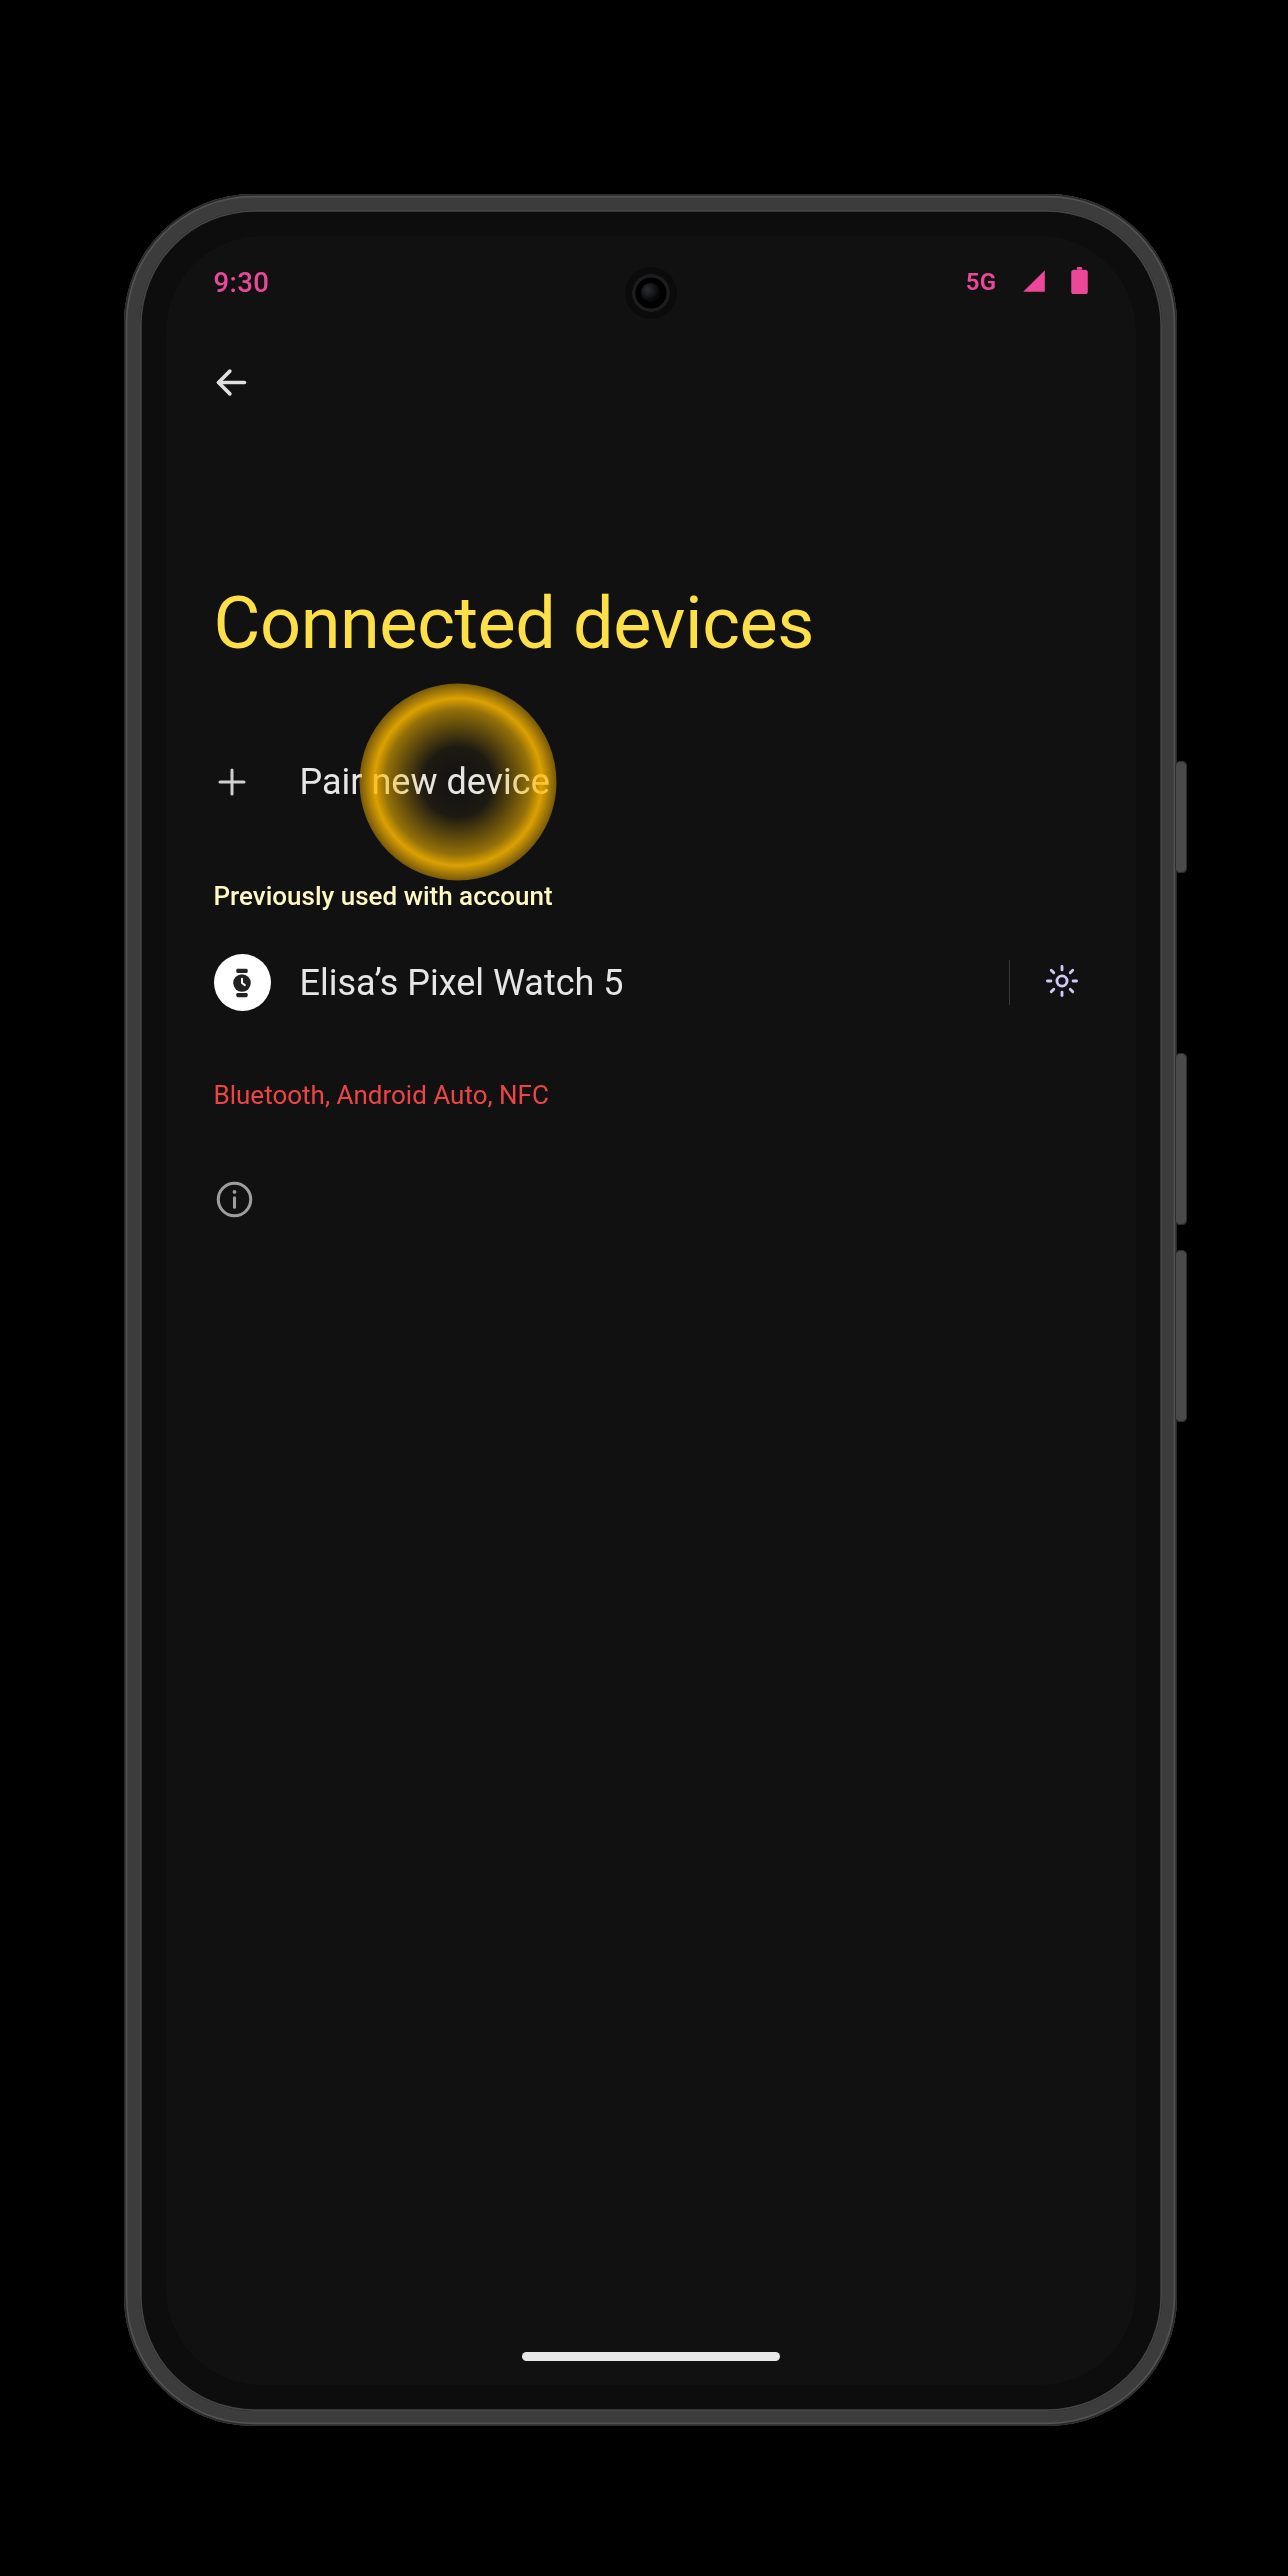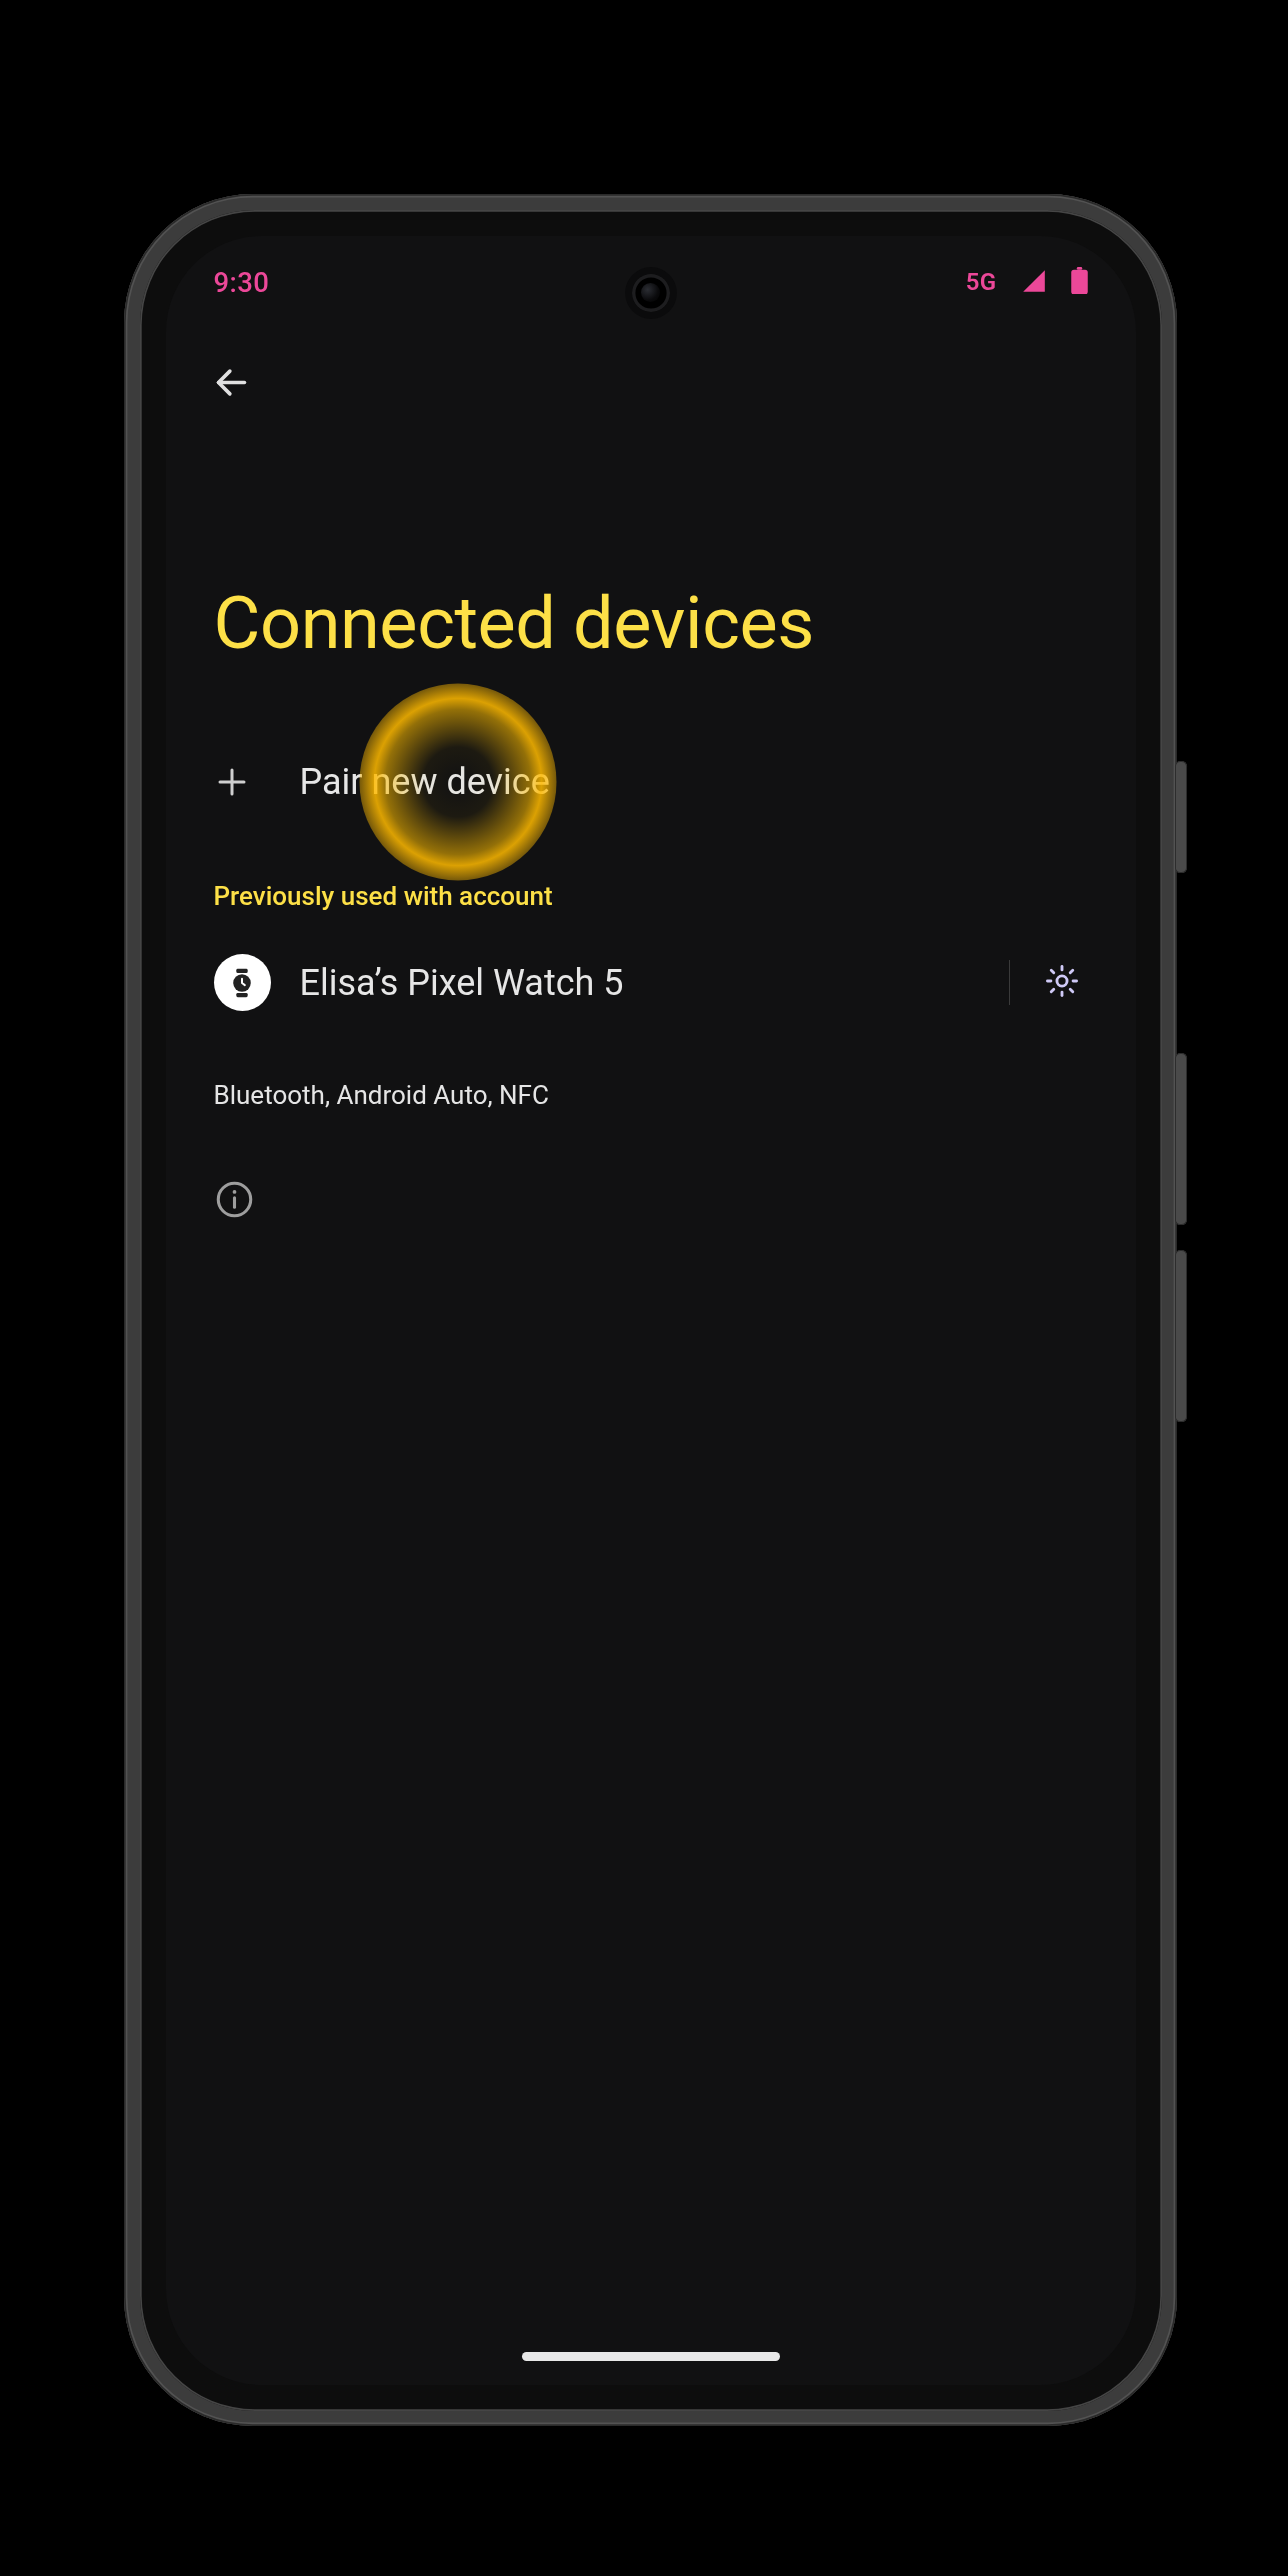--- a/index.html
+++ b/index.html
@@ -148,30 +148,30 @@
     justify-content: flex-start;
   }
   .row .txt {
     flex: 1;
     font-size: 36px;
     font-weight: 400;
   }
   .row .txt .sub {
     display:block;
     font-size: 26px;
-    color: #e5e5e5;
+    color: #ef4444;
     margin-top: 8.6px;
     font-weight: 400;
   }
 
   .section-label {
     padding: 52px 48px 17px 48px;
     font-size: 26px;
     font-weight: 500;
-    color: #fde047;
+    color: #fef9c3;
   }
 
   
   .pair-row { position: relative; }
   .orb {
     position: absolute;
     left: 292px;
     top: 50%;
     transform: translate(-50%, -50%);
     width: 197px; height: 197px;

